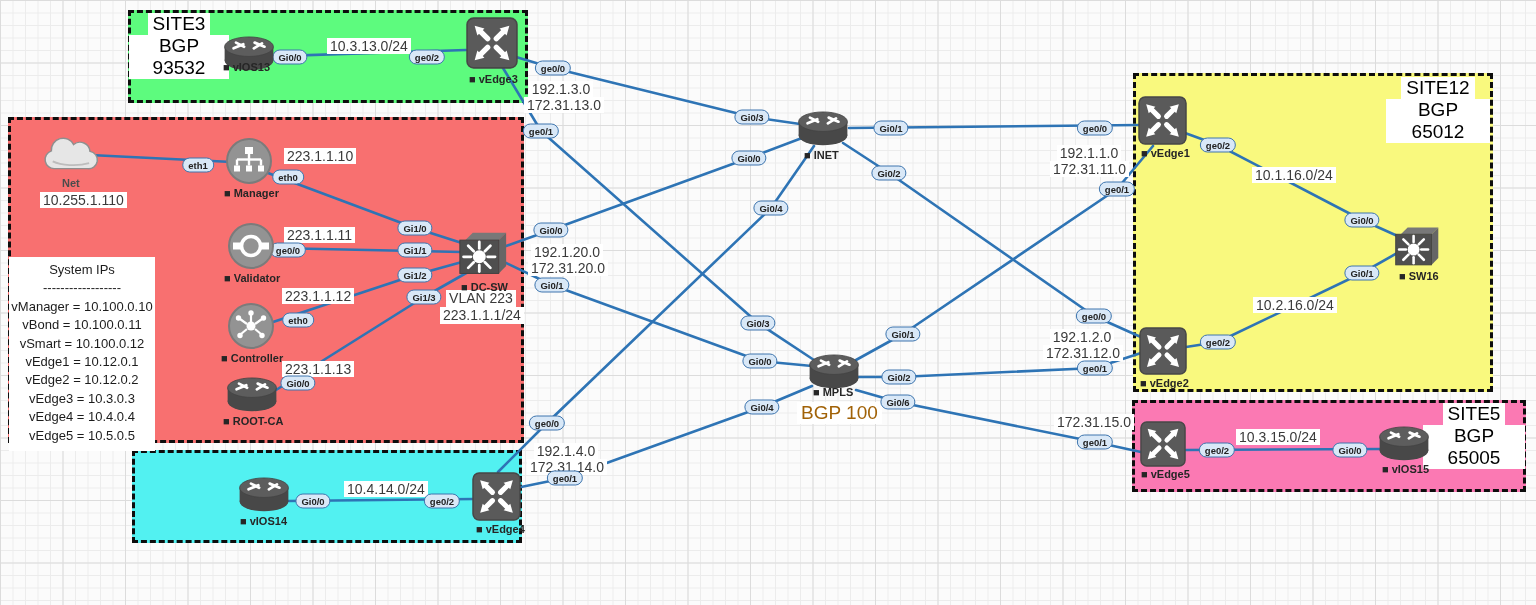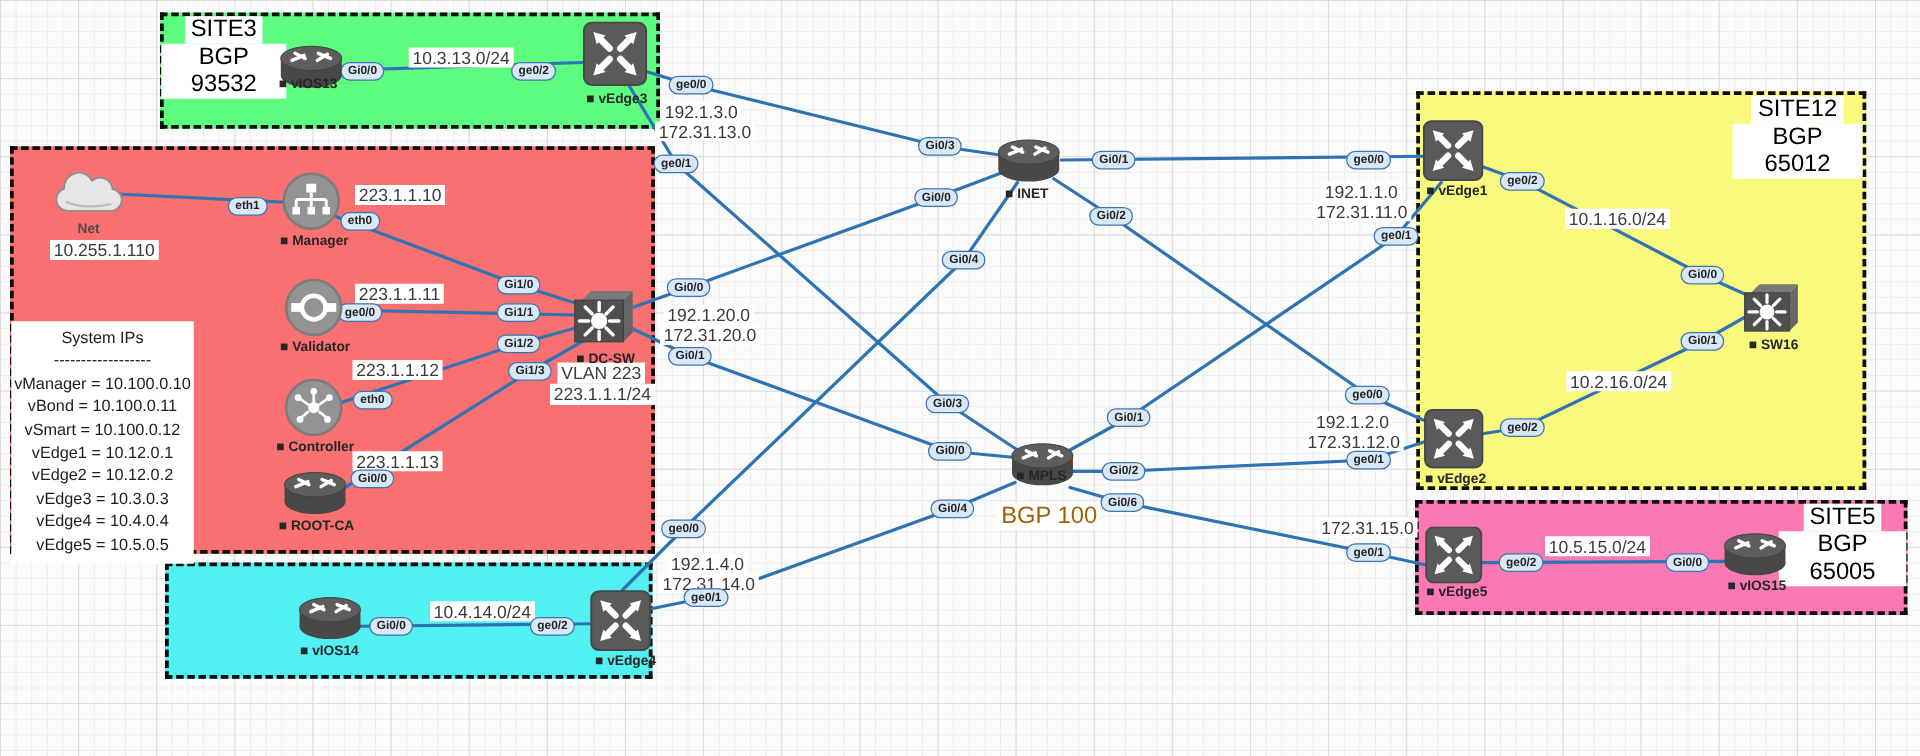--- a/index.html
+++ b/index.html
@@ -236,21 +236,21 @@
     <div><span>192.1.1.0</span></div>
     <div><span>172.31.11.0</span></div>
   </div>
   <div class="nl" style="left:1043px;top:329px;width:78px;z-index:25">
     <div><span>192.1.2.0</span></div>
     <div><span>172.31.12.0</span></div>
   </div>
   <div class="nl" style="left:1054px;top:414px;z-index:25"><span>172.31.15.0</span></div>
   <div class="nl" style="left:1252px;top:167px;z-index:25"><span>10.1.16.0/24</span></div>
   <div class="nl" style="left:1253px;top:297px;z-index:25"><span>10.2.16.0/24</span></div>
-  <div class="nl" style="left:1236px;top:429px;z-index:25"><span>10.5.15.0/24</span></div>
+  <div class="nl" style="left:1236px;top:429px;z-index:25"><span>10.3.15.0/24</span></div>
 
   <div class="bgplbl" style="left:797px;top:402px"><span>BGP 100</span></div>
 
   <div class="sysips">
     <div>System IPs</div>
     <div>------------------</div>
     <div>vManager = 10.100.0.10</div>
     <div>vBond = 10.100.0.11</div>
     <div>vSmart = 10.100.0.12</div>
     <div>vEdge1 = 10.12.0.1</div>
@@ -311,21 +311,21 @@
   <div class="ndl" style="left:476px;top:523px">■ vEdge4</div>
 
   <svg class="node" style="left:797px;top:110px" width="52" height="38">
       <use href="#sym-router"></use>
     </svg>
   <div class="ndl" style="left:804px;top:149px">■ INET</div>
 
   <svg class="node" style="left:808px;top:353px" width="52" height="38">
       <use href="#sym-router"></use>
     </svg>
-  <div class="ndl" style="left:813px;top:375px">■ MPLS</div>
+  <div class="ndl" style="left:813px;top:386px">■ MPLS</div>
 
   <svg class="node" style="left:1138px;top:96px" width="49" height="49">
       <use href="#sym-vedge"></use>
     </svg>
   <div class="ndl" style="left:1141px;top:147px">■ vEdge1</div>
 
   <svg class="node" style="left:1139px;top:327px" width="48" height="48">
       <use href="#sym-vedge"></use>
     </svg>
   <div class="ndl" style="left:1140px;top:377px">■ vEdge2</div>

